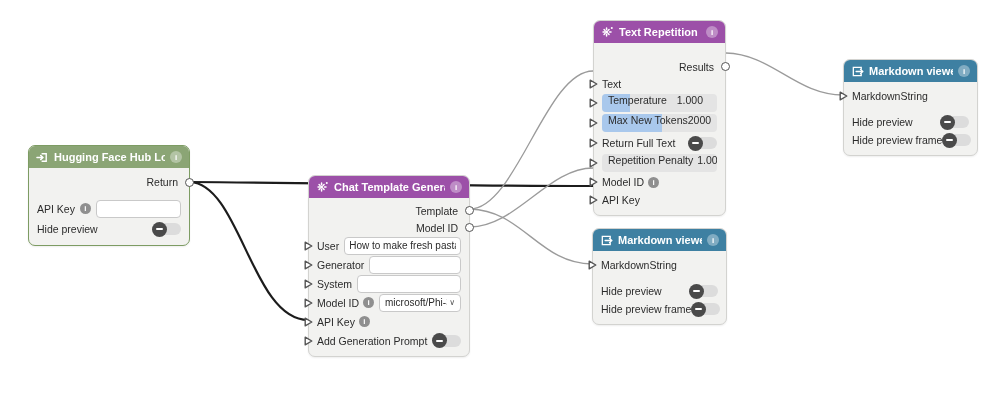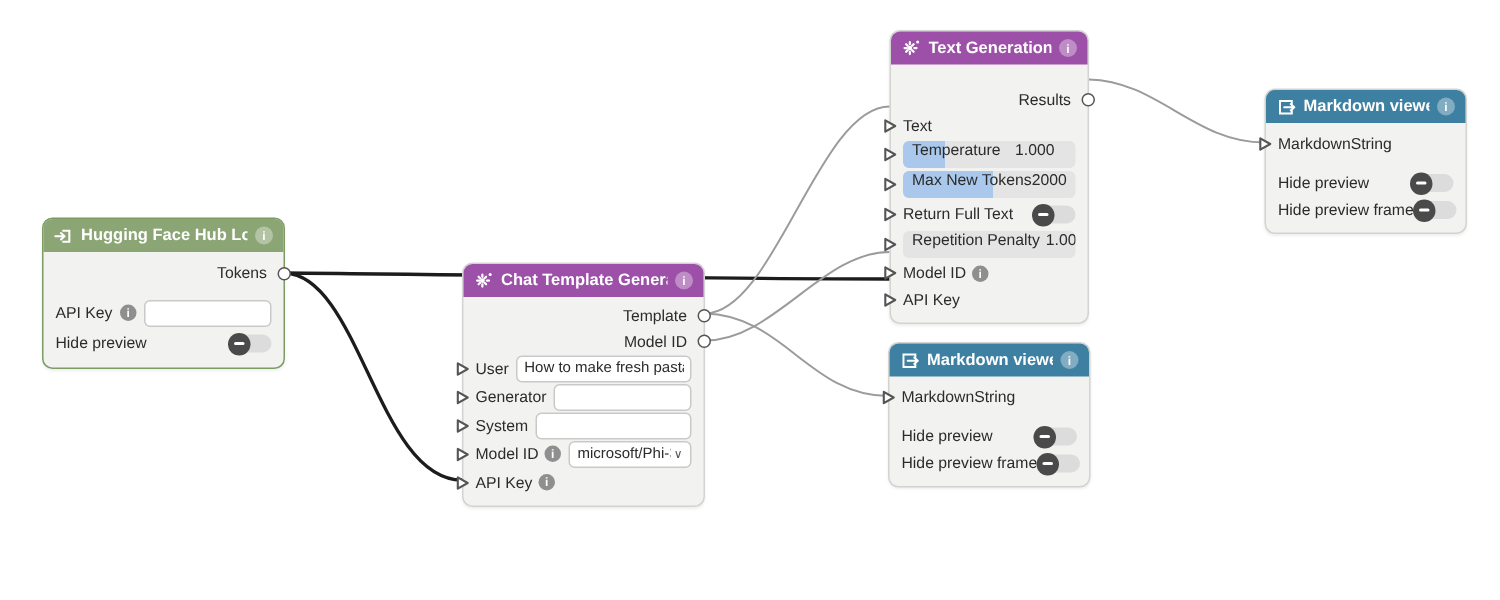--- a/index.html
+++ b/index.html
@@ -68,21 +68,21 @@
       <svg width="13" height="13" viewBox="0 0 14 14">
           <path d="M6 3h5v8H6" fill="none" stroke="#fff" stroke-width="1.5"></path>
           <path d="M1 7h6M5 4.7L7.6 7 5 9.3" fill="none" stroke="#fff" stroke-width="1.5" stroke-linecap="round" stroke-linejoin="round"></path>
         </svg>
     </span>
     <span class="ttl">Hugging Face Hub Login</span>
     <span class="info-h">i</span>
   </div>
   <div class="body">
     <div class="row out h20">
-      <span>Tokens</span>
+      <span>Return</span>
       <span class="port-out"></span>
     </div>
     <div class="row h21 gap6">
       <span class="lbl">API Key</span>
       <span class="info-b" style="margin:0 5px 0 0;">i</span>
       <input class="tinput" value="" style="">
     </div>
     <div class="row h20">
       <span>Hide preview</span>
       <span class="toggle">
@@ -147,35 +147,44 @@
         <span class="chev">∨</span>
       </span>
     </div>
     <div class="row h19">
       <span class="port-in"><svg width="9" height="10" viewBox="0 0 9 10">
             <path d="M1.2,1.2 L7.8,5 L1.2,8.8 Z" fill="#fff" stroke="#555" stroke-width="1.4" stroke-linejoin="round"></path>
           </svg></span>
       <span>API Key</span>
       <span class="info-b">i</span>
     </div>
+    <div class="row h19">
+      <span class="port-in"><svg width="9" height="10" viewBox="0 0 9 10">
+            <path d="M1.2,1.2 L7.8,5 L1.2,8.8 Z" fill="#fff" stroke="#555" stroke-width="1.4" stroke-linejoin="round"></path>
+          </svg></span>
+      <span>Add Generation Prompt</span>
+      <span class="toggle">
+          <span class="knob"></span>
+        </span>
+    </div>
   </div>
 </div>
 
 <div class="node" style="left:593px;top:20px;width:133px;">
   <div class="hdr purple">
     <span class="hicon">
       <svg width="13" height="13" viewBox="0 0 14 14">
           <g stroke="#fff" stroke-width="1.6" stroke-linecap="round">
             <path d="M6 2.2v1.6M6 9.2v1.6M2.2 6.5h1.6M9.2 6.5h1.6M3.3 3.8l1.1 1.1M7.6 8.1l1.1 1.1M3.3 9.2l1.1-1.1M7.6 4.9l1.1-1.1"></path>
           </g>
           <circle cx="6" cy="6.5" r="1.7" fill="#fff"></circle>
           <circle cx="11.6" cy="2.2" r="1.1" fill="#fff"></circle>
         </svg>
     </span>
-    <span class="ttl">Text Generation</span>
+    <span class="ttl">Text Repetition</span>
     <span class="info-h">i</span>
   </div>
   <div class="body" style="padding-top:15px;">
     <div class="row out h17">
       <span>Results</span>
       <span class="port-out"></span>
     </div>
     <div class="row h18">
       <span class="port-in"><svg width="9" height="10" viewBox="0 0 9 10">
             <path d="M1.2,1.2 L7.8,5 L1.2,8.8 Z" fill="#fff" stroke="#555" stroke-width="1.4" stroke-linejoin="round"></path>

